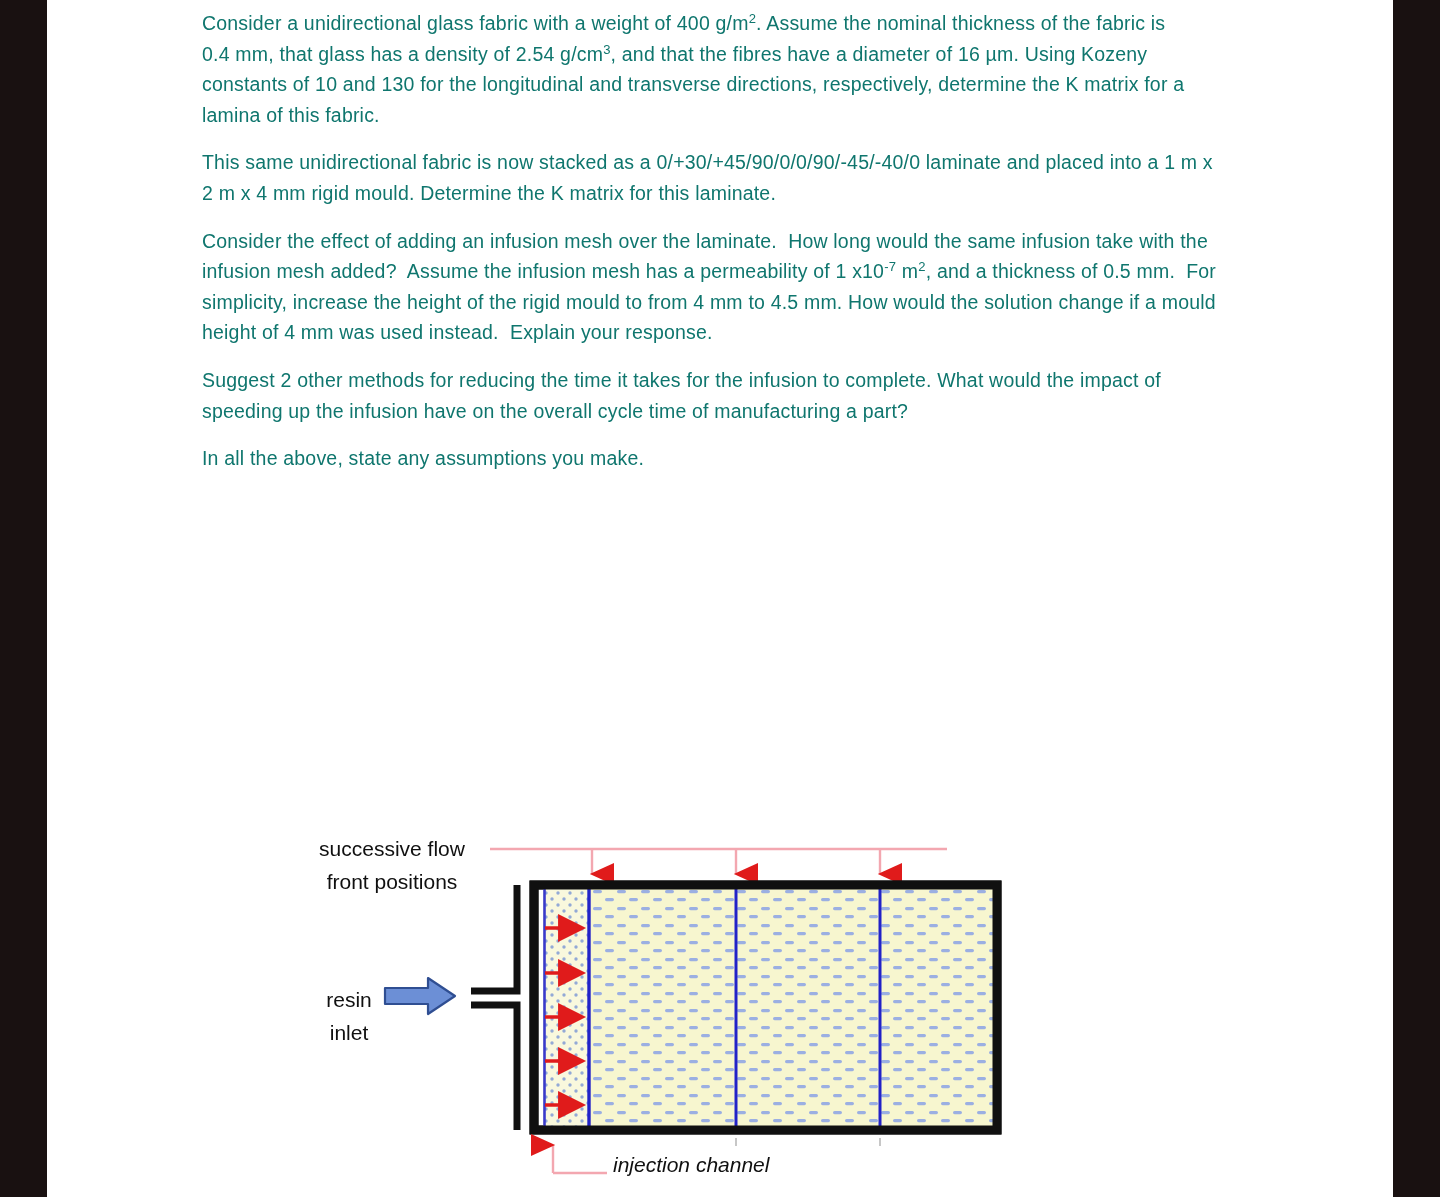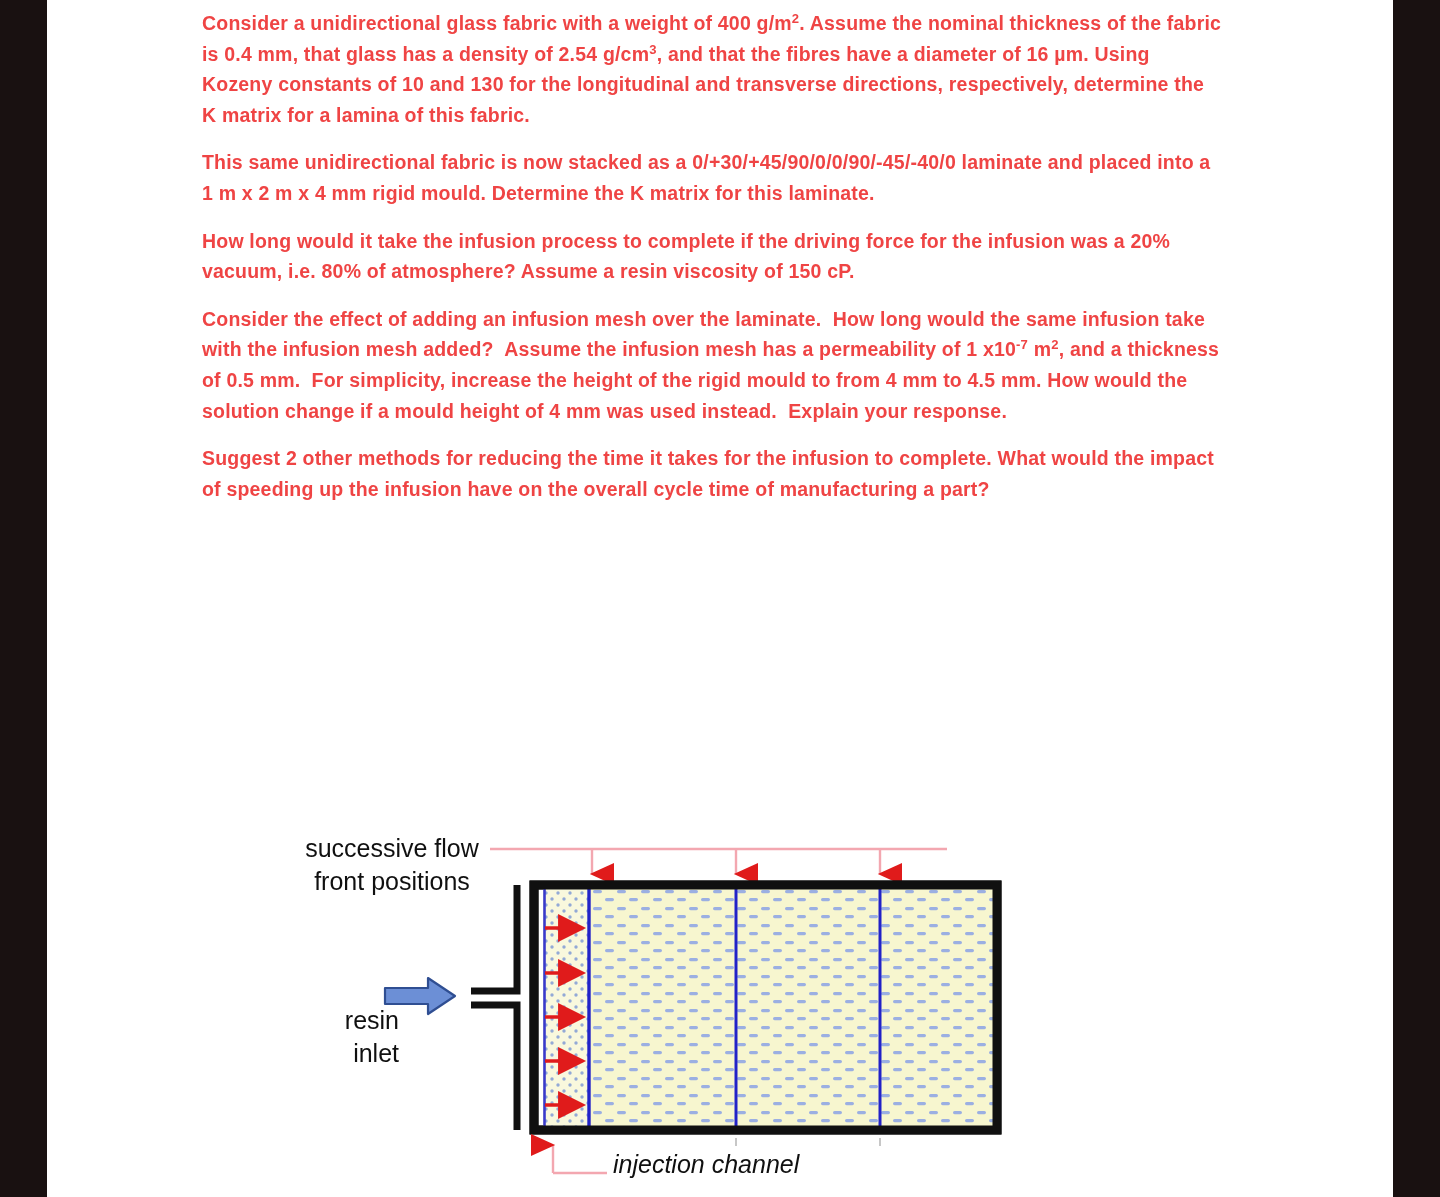--- a/index.html
+++ b/index.html
@@ -39,25 +39,24 @@
   
   .text-column {
     position: absolute;
     left: 155px;
     top: 8px;
     width: 1020px;
   }
   .para {
     font-size: 19.5px;
     line-height: 30.6px;
-    color: #ef4444;
+    color: #0f766e;
     margin: 0 0 17px 0;
     text-align: left;
     letter-spacing: 0.01em;
-    font-weight: bold;
   }
   .para sup {
     font-size: 0.67em;
     vertical-align: super;
     line-height: 0;
   }
 
   
   .diagram {
     position: absolute;
@@ -66,27 +65,27 @@
     width: 1000px;
     height: 372px;
   }
   .diagram svg { display: block; }
 
   
   .dlabel {
     position: absolute;
     font-family: "Liberation Sans", "DejaVu Sans", sans-serif;
     color: #101010;
-    font-size: 25px;
+    font-size: 21px;
     line-height: 33px;
     font-weight: 400;
     white-space: pre;
   }
   #label-successive { left: 70px;  top: 14px;  text-align: center; width: 230px; }
-  #label-resin      { left: 92px;  top: 165px; text-align: right; width: 100px; margin-top: 21px; }
+  #label-resin      { left: 92px;  top: 165px; text-align: center; width: 100px; }
   #label-injection  { left: 406px; top: 330px; font-style: italic; }
 </style>
 </head>
 <body>
 
 <div class="bar bar-left"></div>
 <div class="bar bar-right"></div>
 
 <div class="sheet">
 
@@ -94,31 +93,31 @@
     <p class="para">
       Consider a unidirectional glass fabric with a weight of 400&nbsp;g/m<sup>2</sup>. Assume the nominal thickness of the
       fabric is 0.4&nbsp;mm, that glass has a density of 2.54&nbsp;g/cm<sup>3</sup>, and that the fibres have a diameter of 16&nbsp;µm.
       Using Kozeny constants of 10 and 130 for the longitudinal and transverse directions, respectively,
       determine the K matrix for a lamina of this fabric.
     </p>
 
     <p class="para">This same unidirectional fabric is now stacked as a  0/+30/+45/90/0/0/90/-45/-40/0  laminate and placed into a 1 m x 2 m x 4 mm rigid mould. Determine the K matrix for this laminate.</p>
 
 
-    <p class="para">How long would it take the infusion process to complete if the driving force for the infusion was a 20% vacuum, i.e. 80% of atmosphere?  Assume a resin viscosity of 150 cP.</p>
 
     <p class="para">
       Consider the effect of adding an infusion mesh over the laminate.&nbsp; How long would the same infusion
       take with the infusion mesh added?&nbsp; Assume the infusion mesh has a permeability of 1 x10<sup>-7</sup> m<sup>2</sup>, and a
       thickness of 0.5&nbsp;mm.&nbsp; For simplicity, increase the height of the rigid mould to from 4&nbsp;mm to 4.5&nbsp;mm.
       How would the solution change if a mould height of 4&nbsp;mm was used instead.&nbsp; Explain your response.
     </p>
 
     <p class="para">Suggest 2 other methods for reducing the time it takes for the infusion to complete.  What would the impact of speeding up the infusion have on the overall cycle time of manufacturing a part?</p>
 
+    <p class="para">In all the above, state any assumptions you make.</p>
 
   </div>
 
   <div class="diagram">
 
     <svg width="1000" height="372" viewBox="0 0 1000 372">
 
       <defs>
 
         <pattern id="pat-laminate" width="24" height="17" patternUnits="userSpaceOnUse">

